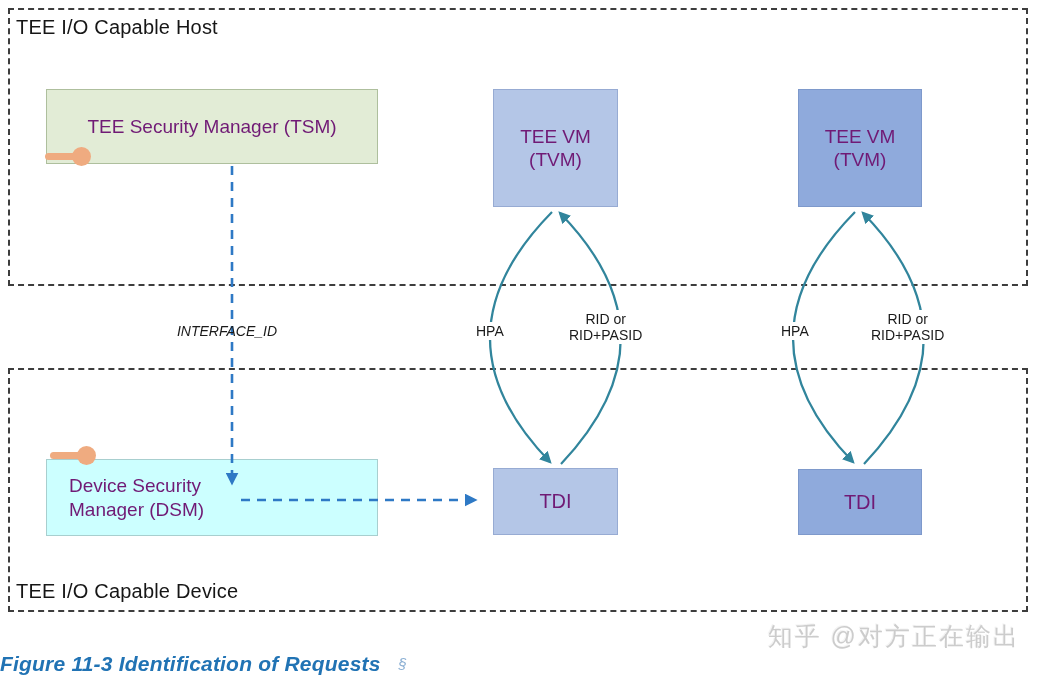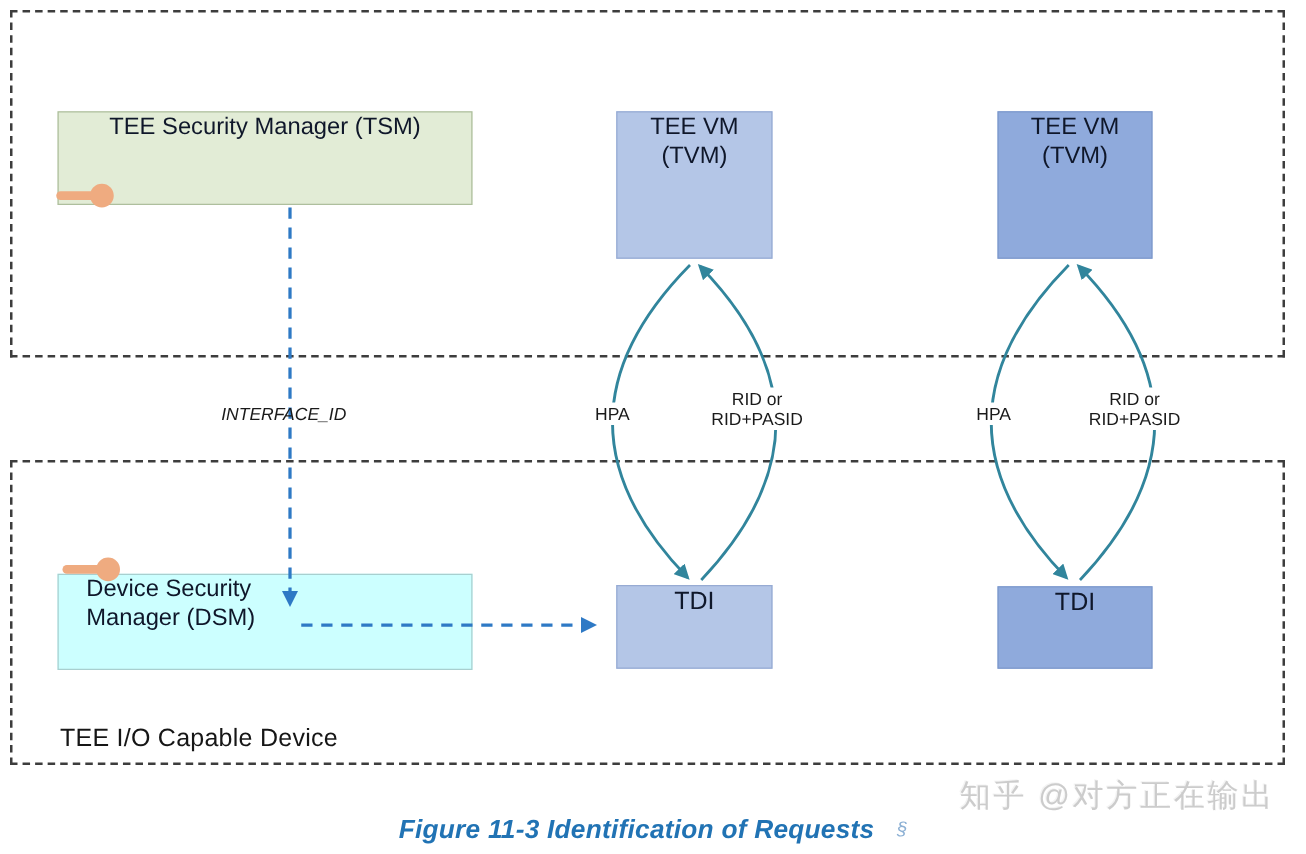--- a/index.html
+++ b/index.html
@@ -10,24 +10,24 @@
   .dashed-box{
     position:absolute;border:2px dashed var(--dashed-border,#3d3d3d);
     background:transparent;box-sizing:border-box;
   }
   .host-box{left:8px;top:8px;width:1020px;height:278px;}
   .device-box{left:8px;top:368px;width:1020px;height:244px;}
   .zone-label{
     position:absolute;font-size:20px;color:#161616;letter-spacing:.2px;white-space:nowrap;
   }
   .host-label{left:16px;top:16px;}
-  .device-label{left:16px;top:580px;margin-left:32px;}
+  .device-label{left:16px;top:580px;}
   .node{
-    position:absolute;box-sizing:border-box;display:flex;align-items:flex-start;
-    justify-content:center;text-align:center;color:#0f172a;font-size:19px;line-height:1.22;
+    position:absolute;box-sizing:border-box;display:flex;align-items:center;
+    justify-content:center;text-align:center;color:#701a75;font-size:19px;line-height:1.22;
   }
   .tsm{
     left:46px;top:89px;width:332px;height:75px;
     background:var(--box-green,#e2ecd6);border:1px solid var(--box-green-border,#aebf9d);
   }
   .dsm{
     left:46px;top:459px;width:332px;height:77px;
     background:var(--box-cyan,#ccffff);border:1px solid var(--box-cyan-border,#a8cfcf);
     justify-content:flex-start;text-align:left;padding-left:22px;
   }
@@ -54,41 +54,42 @@
     position:absolute;font-size:14px;color:#1a1a1a;text-align:center;line-height:16px;
     white-space:nowrap;
   }
   .edge-label.masked{background:#ffffff;padding:1px 3px;}
   .interface-id{left:157px;top:323px;width:140px;font-style:italic;}
   .hpa-left{left:473px;top:322px;}
   .rid-left{left:566px;top:310px;}
   .hpa-right{left:778px;top:322px;}
   .rid-right{left:868px;top:310px;}
   .caption{
-    position:absolute;left:0;top:652px;width:1045px;text-align:center;
+    position:absolute;left:0;top:652px;width:1045px;text-align:left;
     color:var(--caption-blue,#2173b4);font-size:21px;font-style:italic;font-weight:600;
     letter-spacing:.2px;
   }
   .caption .mark{
     font-size:15px;font-weight:400;color:#8cb0d4;margin-left:18px;vertical-align:2px;
   }
   .watermark{
     position:absolute;top:620px;right:25px;font-size:25px;letter-spacing:2px;
     color:var(--watermark-gray,#c4c4c4);opacity:.85;
     text-shadow:1px 1px 0 #ffffff,-1px -1px 0 #f2f2f2;white-space:nowrap;margin-left:38px;
   }
 </style>
 </head>
 <body>
 
 <div class="canvas">
 
   <div class="dashed-box host-box"></div>
   <div class="dashed-box device-box"></div>
 
+  <div class="zone-label host-label">TEE I/O Capable Host</div>
   <div class="zone-label device-label">TEE I/O Capable Device</div>
 
   <div class="node tsm">
     <span>TEE Security Manager (TSM)</span>
   </div>
 
   <div class="node dsm">
     <span class="wrap">Device Security Manager (DSM)</span>
   </div>
 

